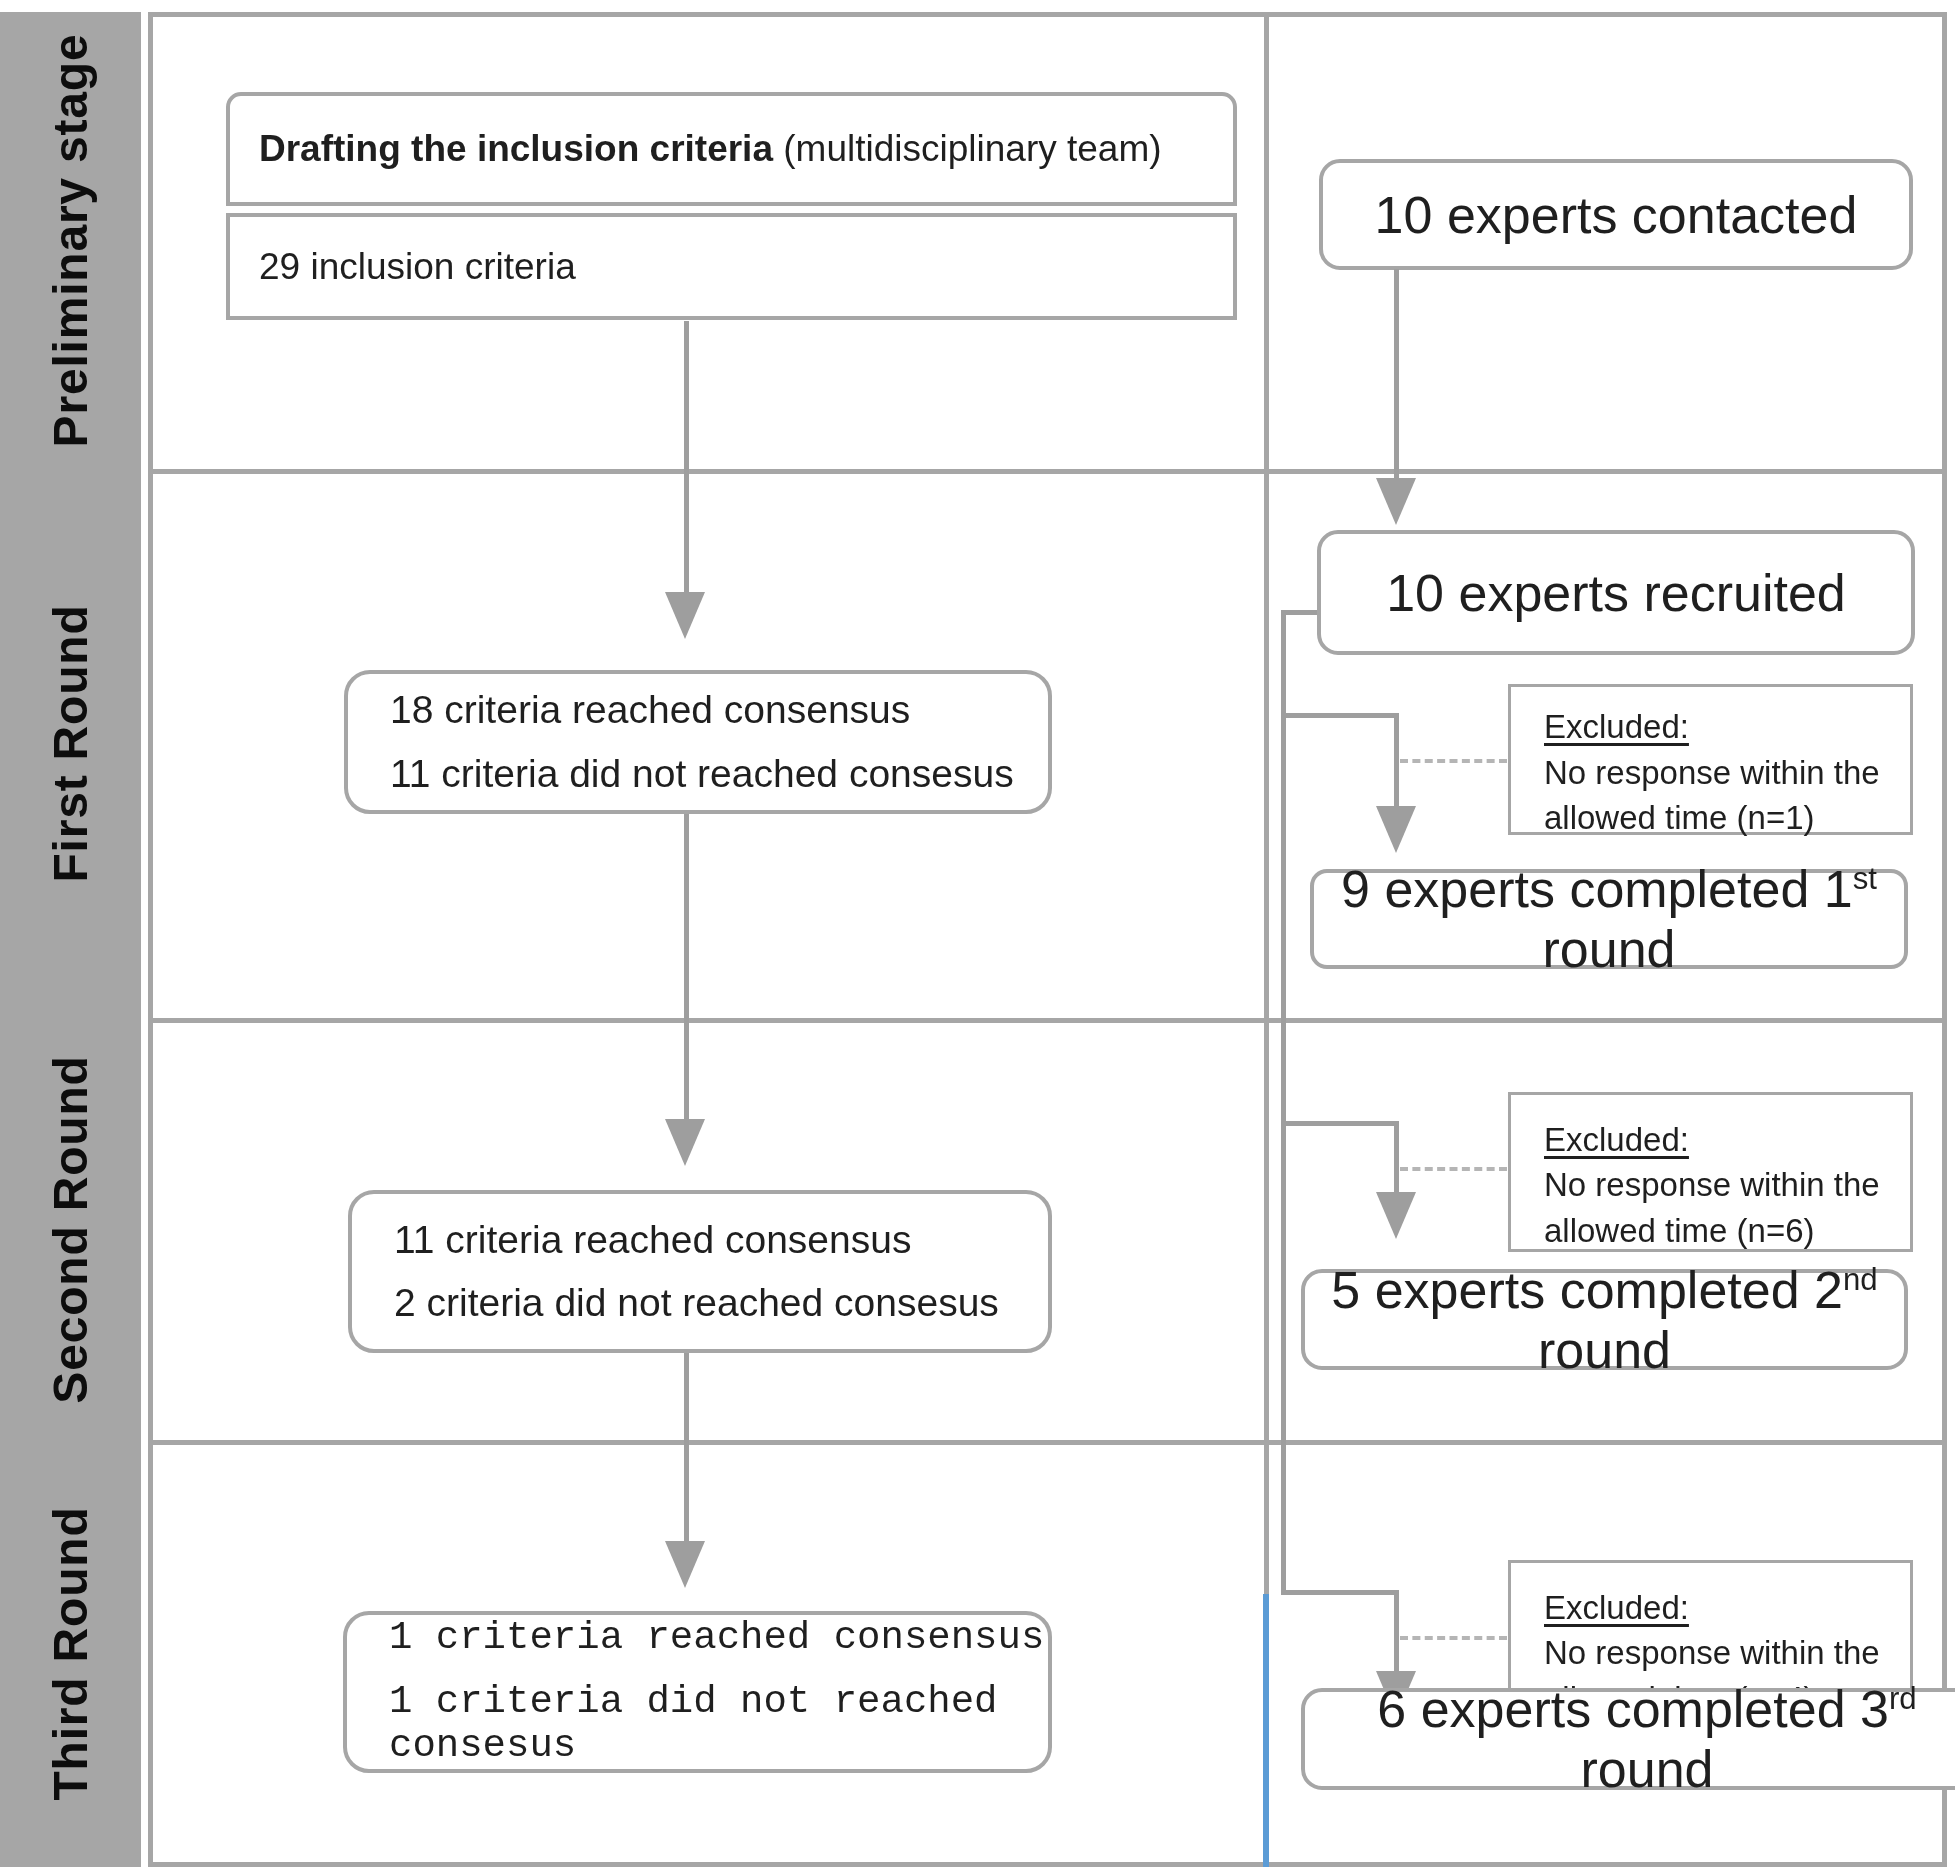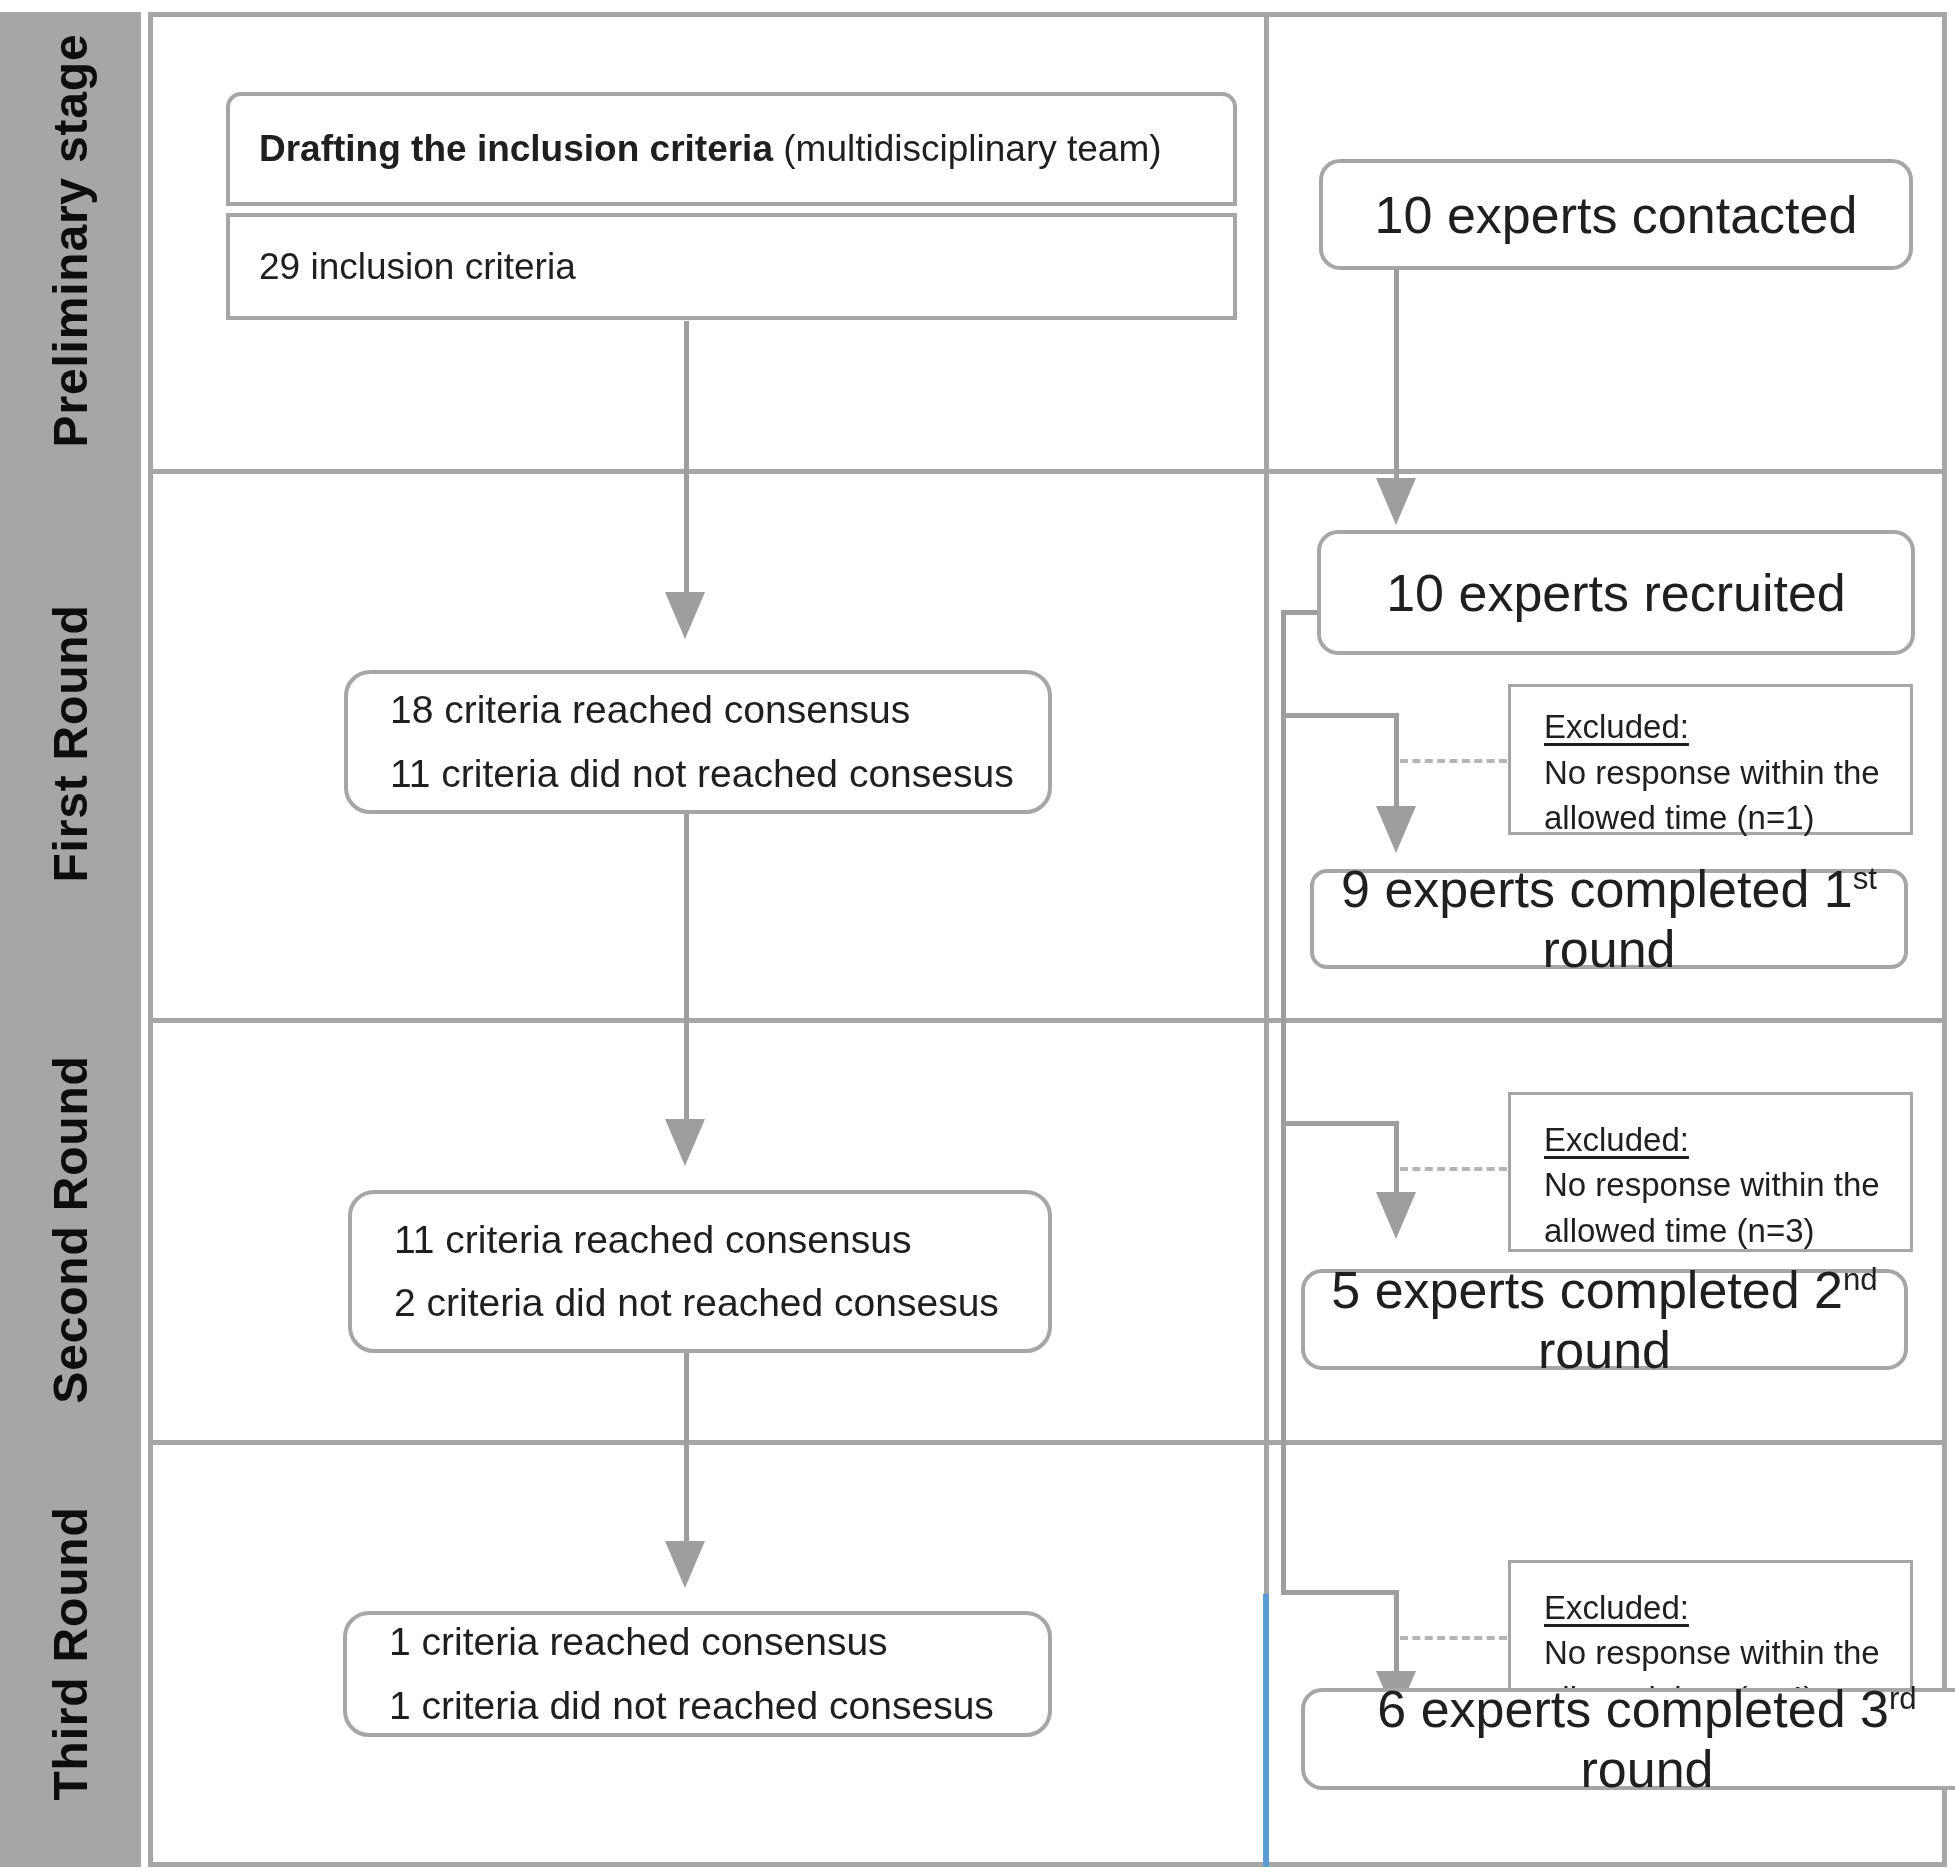--- a/index.html
+++ b/index.html
@@ -87,21 +87,21 @@
   <div class="box rounded" style="left:348px;top:1190px;width:704px;height:163px;">
     <div class="lc font-main">
       <div>11 criteria reached consensus</div>
       <div>2 criteria did not reached consesus</div>
     </div>
   </div>
 
   <div class="vline" style="left:684px;top:1353px;height:190px;"></div>
   <div class="arrowhead" style="left:665px;top:1541px;"></div>
 
-  <div class="box rounded" style="left:343px;top:1611px;width:709px;height:126px;">
+  <div class="box rounded" style="left:343px;top:1611px;width:709px;height:162px;font-family:Liberation Mono, monospace;">
     <div class="lc font-main">
       <div>1 criteria reached consensus</div>
       <div>1 criteria did not reached consesus</div>
     </div>
   </div>
 
   <div class="box rounded" style="left:1319px;top:159px;width:594px;height:111px;border-radius:21px;">
     <div class="cc font-right">10 experts contacted</div>
   </div>
 
@@ -133,21 +133,21 @@
   </div>
 
   <div class="hseg" style="left:1281px;top:1121px;width:116px;"></div>
   <div class="vline" style="left:1394px;top:1121px;height:73px;"></div>
   <div class="arrowhead" style="left:1376px;top:1192px;"></div>
   <div class="dashed" style="left:1400px;top:1167px;width:107px;"></div>
   <div class="box excluded" style="left:1508px;top:1092px;width:405px;height:160px;">
     <div class="lc">
       <div class="ex-title">Excluded:</div>
       <div>No response within the</div>
-      <div>allowed time (n=3)</div>
+      <div>allowed time (n=6)</div>
     </div>
   </div>
   <div class="box rounded" style="left:1301px;top:1269px;width:607px;height:101px;border-radius:21px;">
     <div class="cc font-right">
       <span><span>5 experts completed 2</span><sup>nd</sup><span> round</span></span>
     </div>
   </div>
 
   <div class="hseg" style="left:1281px;top:1590px;width:116px;"></div>
   <div class="blue-line"></div>

